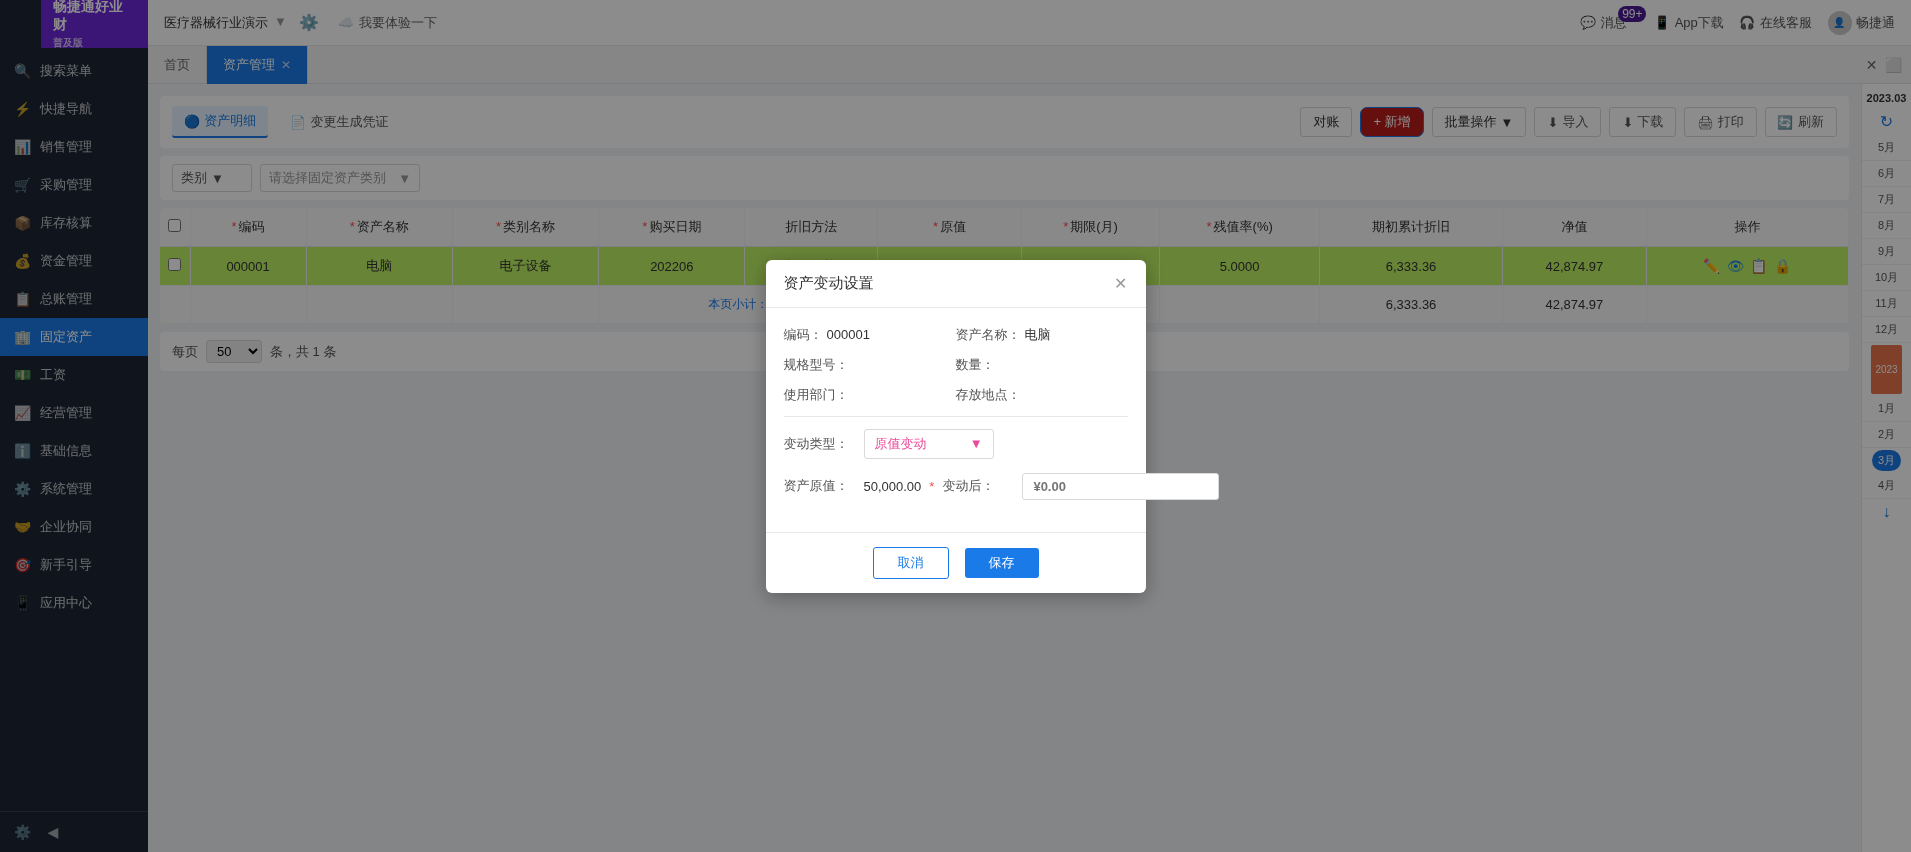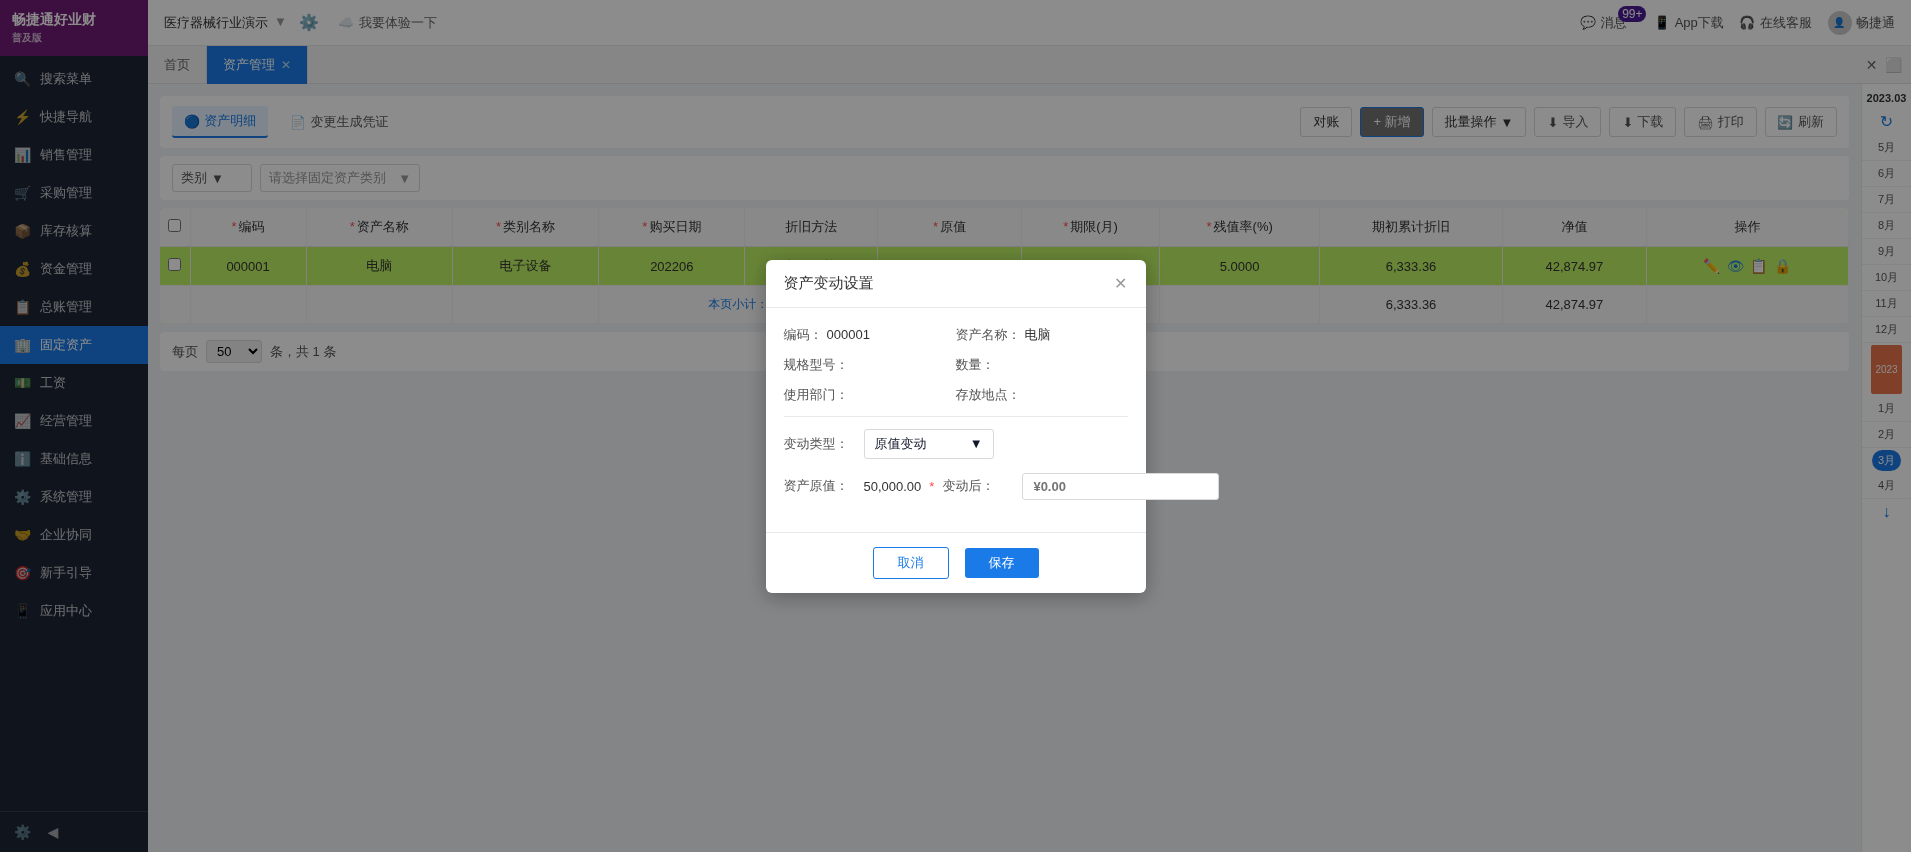--- a/index.html
+++ b/index.html
@@ -1,20 +1,20 @@
 <!DOCTYPE html>
 <html><head>
   <meta charset="utf-8">
   <style>
     * { box-sizing: border-box; margin: 0; padding: 0; }
     body { font-family: "Microsoft YaHei", sans-serif; font-size: 13px; background: #f0f2f5; display: flex; height: 852px; overflow: hidden; }
 
     
     .sidebar { width: 148px; background: #1d2535; display: flex; flex-direction: column; height: 100%; flex-shrink: 0; }
-    .sidebar-logo { background: #701a75; padding: 10px 12px; display: flex; align-items: center; gap: 8px; color: #fff; font-size: 14px; font-weight: bold; height: 56px; }
+    .sidebar-logo { background: #6d28d9; padding: 10px 12px; display: flex; align-items: center; gap: 8px; color: #fff; font-size: 14px; font-weight: bold; height: 48px; margin-left: 41px; }
     .sidebar-logo .edition { font-size: 10px; color: rgba(255,255,255,0.7); margin-top: 2px; }
     .sidebar-nav { flex: 1; overflow-y: auto; padding: 4px 0; }
     .sidebar-nav::-webkit-scrollbar { width: 4px; }
     .sidebar-nav::-webkit-scrollbar-thumb { background: rgba(255,255,255,0.2); border-radius: 2px; }
     .nav-item { display: flex; align-items: center; gap: 8px; padding: 10px 14px; color: rgba(255,255,255,0.75); cursor: pointer; font-size: 13px; transition: background 0.2s; }
     .nav-item.active { background: #1a7be8; color: #fff; }
     .nav-item .icon { width: 18px; height: 18px; display: flex; align-items: center; justify-content: center; font-size: 14px; }
     .sidebar-bottom { padding: 12px 14px; display: flex; align-items: center; gap: 16px; border-top: 1px solid rgba(255,255,255,0.1); }
     .sidebar-bottom .icon { color: rgba(255,255,255,0.6); cursor: pointer; font-size: 14px; }
 
@@ -47,21 +47,21 @@
 
     
     .page-content { flex: 1; padding: 12px; overflow: auto; background: #f0f2f5; }
 
     
     .page-toolbar { background: #fff; padding: 10px 12px; display: flex; align-items: center; gap: 10px; margin-bottom: 8px; border-radius: 4px; }
     .toolbar-tab { display: flex; align-items: center; gap: 4px; padding: 6px 12px; border-radius: 3px; cursor: pointer; font-size: 13px; color: #555; }
     .toolbar-tab.active { background: #e6f3ff; color: #1a7be8; border-bottom: 2px solid #1a7be8; }
     .toolbar-right { margin-left: auto; display: flex; align-items: center; gap: 8px; }
     .btn { padding: 5px 12px; border-radius: 3px; font-size: 13px; cursor: pointer; border: 1px solid #d9d9d9; background: #fff; color: #555; display: flex; align-items: center; gap: 4px; }
-    .btn-primary { background: #737373; color: #fff; border-color: #1a7be8; }
+    .btn-primary { background: #b91c1c; color: #fff; border-color: #1a7be8; border-radius: 7px; }
     .btn-default { background: #fff; color: #333; border-color: #d9d9d9; }
     .btn-batch { background: #fff; color: #333; border: 1px solid #d9d9d9; display: flex; align-items: center; gap: 4px; padding: 5px 12px; border-radius: 3px; cursor: pointer; font-size: 13px; }
 
     
     .filter-bar { background: #fff; padding: 8px 12px; display: flex; align-items: center; gap: 8px; margin-bottom: 8px; border-radius: 4px; }
     .filter-select { display: flex; align-items: center; gap: 4px; padding: 4px 8px; border: 1px solid #d9d9d9; border-radius: 3px; font-size: 13px; color: #555; cursor: pointer; background: #fff; min-width: 80px; }
     .filter-select-wide { display: flex; align-items: center; gap: 4px; padding: 4px 8px; border: 1px solid #d9d9d9; border-radius: 3px; font-size: 13px; color: #999; cursor: pointer; background: #fff; min-width: 160px; }
 
     
     .table-container { background: #bef264; border-radius: 4px; overflow: auto; }
@@ -93,21 +93,21 @@
     .modal-close { color: #999; cursor: pointer; font-size: 16px; }
     .modal-body { padding: 18px; }
     .modal-info-row { display: flex; gap: 0; margin-bottom: 12px; }
     .modal-info-col { flex: 1; display: flex; align-items: center; gap: 4px; font-size: 13px; color: #555; }
     .modal-info-label { color: #555; white-space: nowrap; }
     .modal-info-value { color: #333; font-weight: 500; }
     .modal-divider { height: 1px; background: #e8e8e8; margin: 12px 0; }
     .modal-form-row { display: flex; align-items: center; margin-bottom: 14px; font-size: 13px; }
     .modal-form-label { width: 80px; color: #555; flex-shrink: 0; }
     .modal-form-value { flex: 1; color: #333; }
-    .modal-select { display: flex; align-items: center; gap: 4px; padding: 5px 10px; border: 1px solid #d9d9d9; border-radius: 3px; cursor: pointer; min-width: 130px; background: #fff; font-size: 13px; color: #0f172a; }
+    .modal-select { display: flex; align-items: center; gap: 4px; padding: 5px 10px; border: 1px solid #d9d9d9; border-radius: 3px; cursor: pointer; min-width: 130px; background: #fff; font-size: 13px; color: #ec4899; }
     .modal-input { flex: 1; padding: 5px 10px; border: 1px solid #d9d9d9; border-radius: 3px; font-size: 13px; color: #999; font-weight: bold; }
     .modal-footer { padding: 14px 18px; display: flex; align-items: center; justify-content: center; gap: 16px; border-top: 1px solid #e8e8e8; }
     .btn-cancel { padding: 6px 24px; border-radius: 3px; border: 1px solid #1a7be8; background: #fff; color: #1a7be8; cursor: pointer; font-size: 13px; }
     .btn-save { padding: 6px 24px; border-radius: 3px; border: none; background: #1a7be8; color: #fff; cursor: pointer; font-size: 13px; }
     .checkbox-cell { width: 30px; }
   </style>
 </head>
 <body>
 
 <div class="sidebar">

